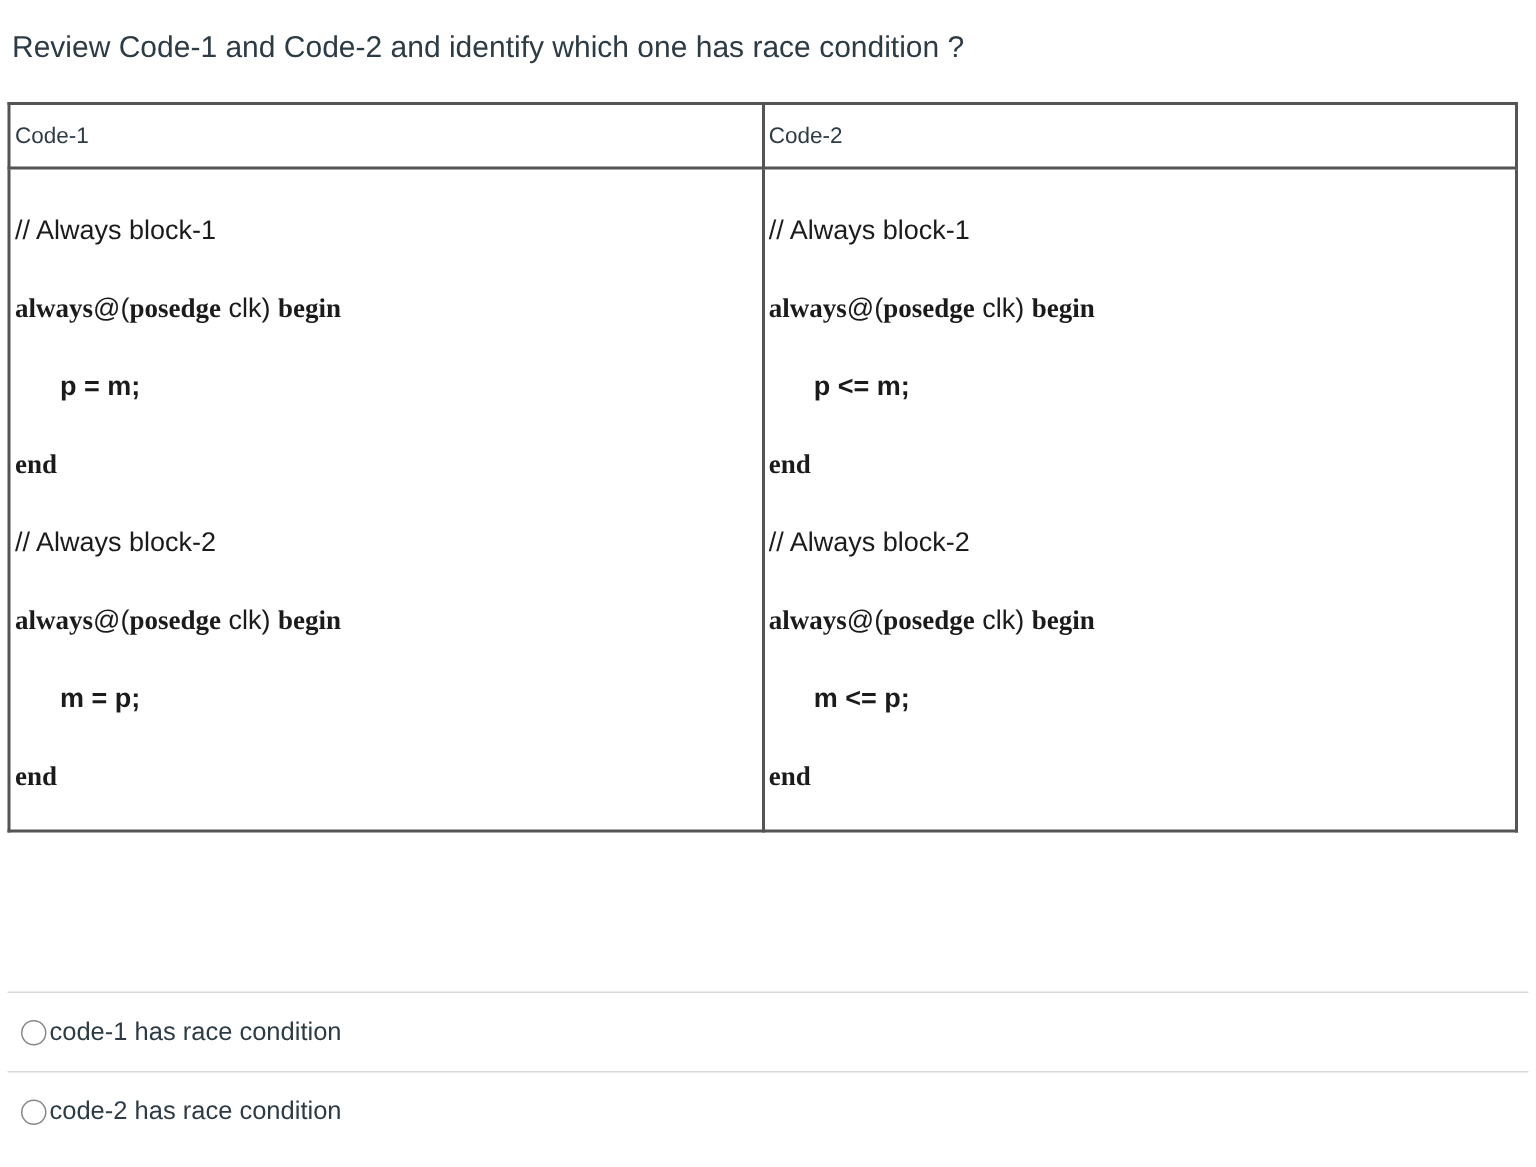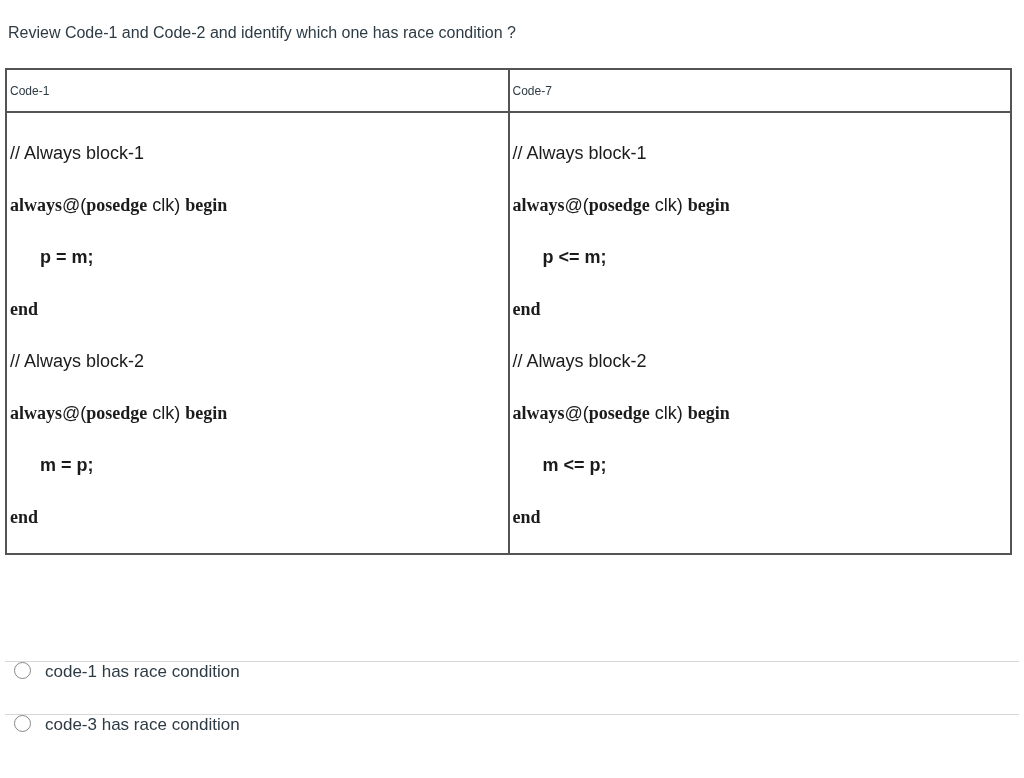--- a/index.html
+++ b/index.html
@@ -17,41 +17,41 @@
     background: var(--background);
     font-family: "Liberation Sans", sans-serif;
     color: var(--text-primary);
   }
   body {
     width: 1024px;
     height: 778px;
     overflow: hidden;
   }
   .page-title {
-    font-size: 16px;
+    font-size: 20px;
     font-weight: 400;
     line-height: 27px;
     margin: 19px 8px 22px 8px;
     color: var(--text-primary);
   }
   table.code-table {
     border-collapse: collapse;
     table-layout: fixed;
     width: 1007px;
     margin-left: 5px;
   }
   table.code-table th,
   table.code-table td {
     border: 2px solid var(--table-border);
     width: 50%;
   }
   table.code-table th {
     height: 43px;
     font-weight: 400;
-    font-size: 12px;
+    font-size: 15px;
     text-align: left;
     vertical-align: middle;
     padding: 0 3px;
     color: var(--text-primary);
   }
   table.code-table td {
     vertical-align: top;
     padding: 14px 3px 10px 3px;
     color: var(--code-text);
     margin-left: 40px;
@@ -64,23 +64,23 @@
   }
   p.code-line.indent { padding-left: 30px; font-weight: bold; }
   .kw { font-weight: 700; font-family: Liberation Serif, serif; }
   .answer-options {
     margin: 106px 5px 0 5px;
   }
   .option-row {
     border-top: 1px solid var(--option-divider);
     height: 53px;
     display: flex;
-    align-items: flex-start;
+    align-items: center;
     padding-left: 9px;
-    gap: 14px;
+    gap: 2px;
     cursor: pointer;
   }
   .radio-circle {
     flex: 0 0 auto;
     width: 17px;
     height: 17px;
     border: 1.5px solid var(--radio-border);
     border-radius: 50%;
     background: var(--background);
   }
@@ -93,21 +93,21 @@
 <body>
 
 <main>
 
   <h1 class="page-title">Review Code-1 and Code-2 and identify which one has race condition ?</h1>
 
   <table class="code-table">
     <thead>
       <tr>
         <th>Code-1</th>
-        <th>Code-7</th>
+        <th>Code-2</th>
       </tr>
     </thead>
     <tbody>
       <tr>
         <td>
             <p class="code-line"><span>// Always block-1</span></p>
             <p class="code-line"><span class="kw">always</span><span>@(</span><span class="kw">posedge</span><span> clk) </span><span class="kw">begin</span></p>
             <p class="code-line indent"><span>p = m;</span></p>
             <p class="code-line"><span class="kw">end</span></p>
             <p class="code-line"><span>// Always block-2</span></p>
@@ -131,18 +131,18 @@
 
   <div class="answer-options">
 
     <div class="option-row">
       <span class="radio-circle" role="radio" aria-checked="false"></span>
       <span class="option-label">code-1 has race condition</span>
     </div>
 
     <div class="option-row">
       <span class="radio-circle" role="radio" aria-checked="false"></span>
-      <span class="option-label">code-3 has race condition</span>
+      <span class="option-label">code-2 has race condition</span>
     </div>
 
   </div>
 
 </main>
 
 </body></html>

